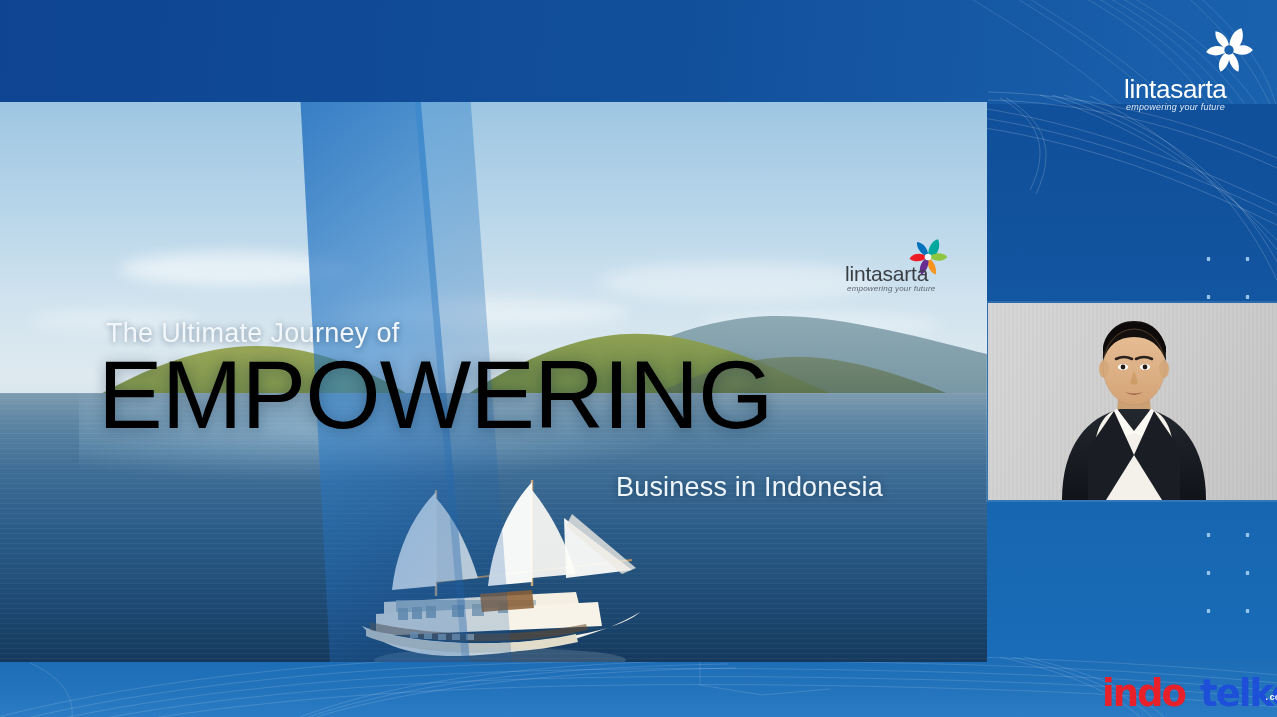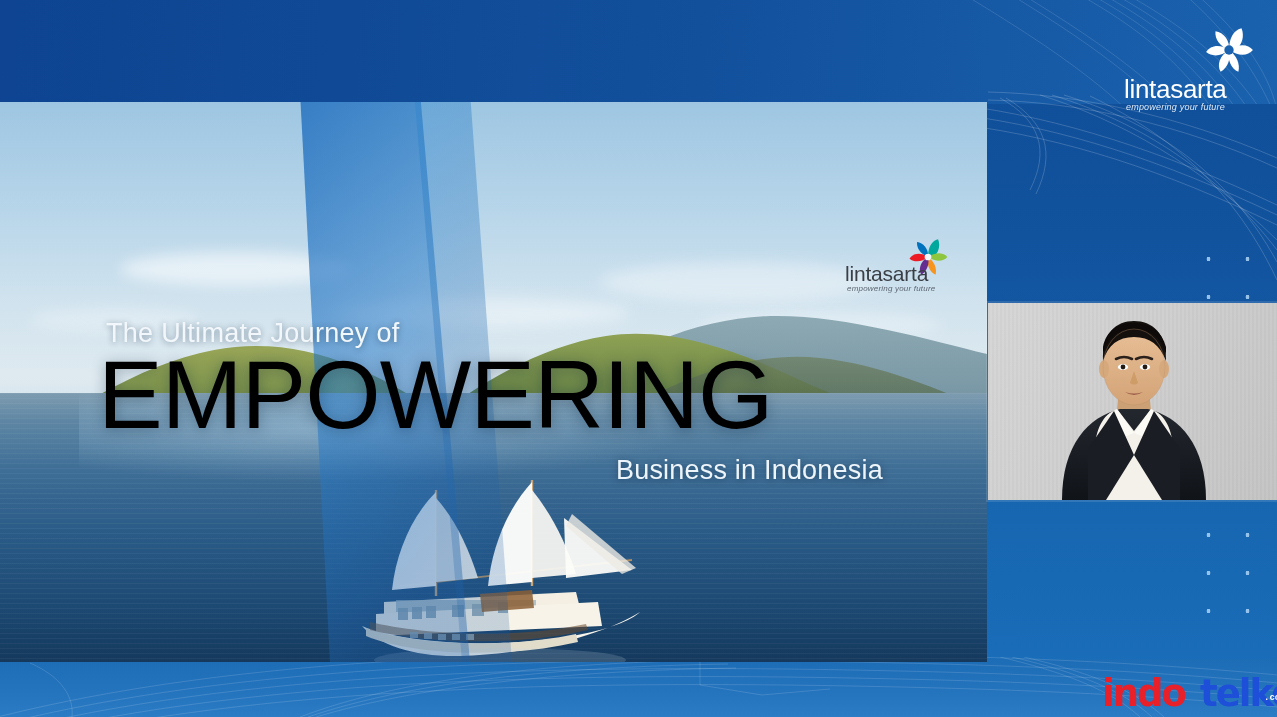--- a/index.html
+++ b/index.html
@@ -86,21 +86,21 @@
     position:absolute;left:106px;top:216px;
     font-size:27px;font-weight:400;letter-spacing:.3px;color:#f2f7fb;
     text-shadow:0 1px 6px rgba(10,35,60,.45);
   }
   #slide-title{
     position:absolute;left:98px;top:244px;
     font-size:97px;line-height:1.0;font-weight:400;letter-spacing:-1px;
     color:#000000;text-shadow:0 2px 14px rgba(10,35,60,.35);
   }
   #slide-subtitle{
-    position:absolute;left:616px;top:353px;
+    position:absolute;left:616px;top:370px;
     font-size:27px;font-weight:400;color:#eef5fa;letter-spacing:.2px;
     text-shadow:0 1px 7px rgba(10,35,60,.5);
   }
 
   
   #slide-logo{position:absolute;left:845px;top:134px;width:100px;height:62px;}
   #slide-logo .wordmark{
     position:absolute;left:0;top:26px;
     font-size:21px;letter-spacing:-.2px;color:#3a3f45;font-weight:400;
   }

